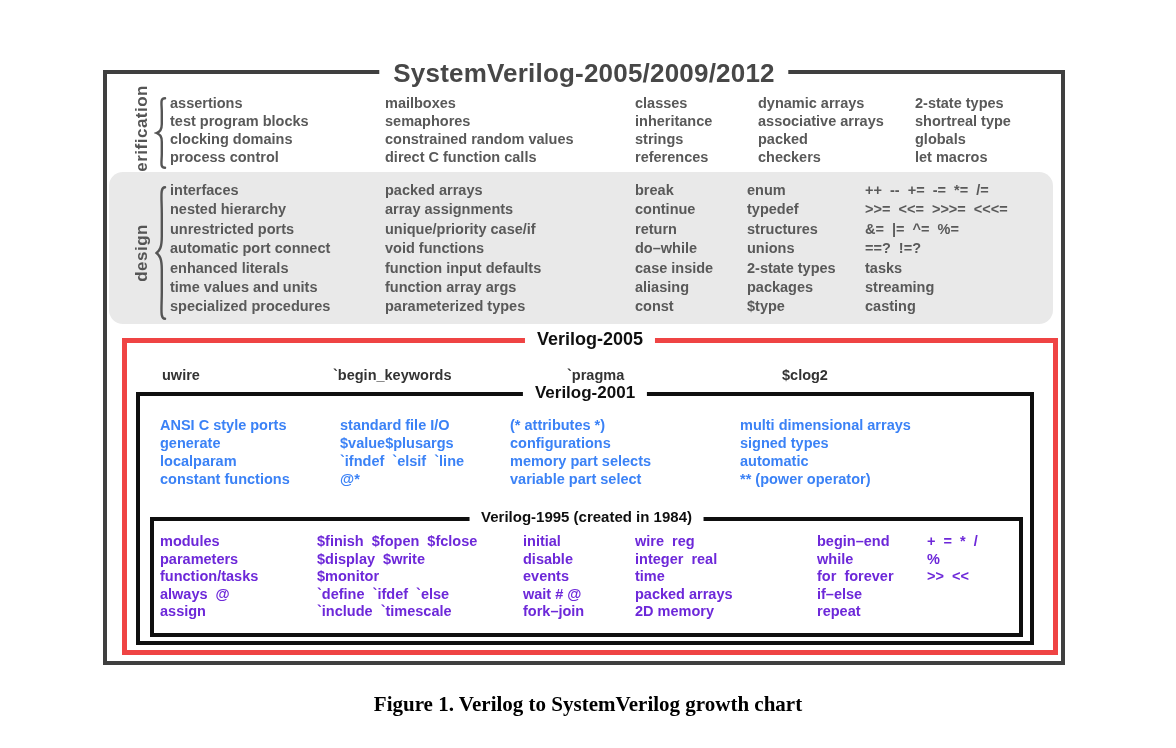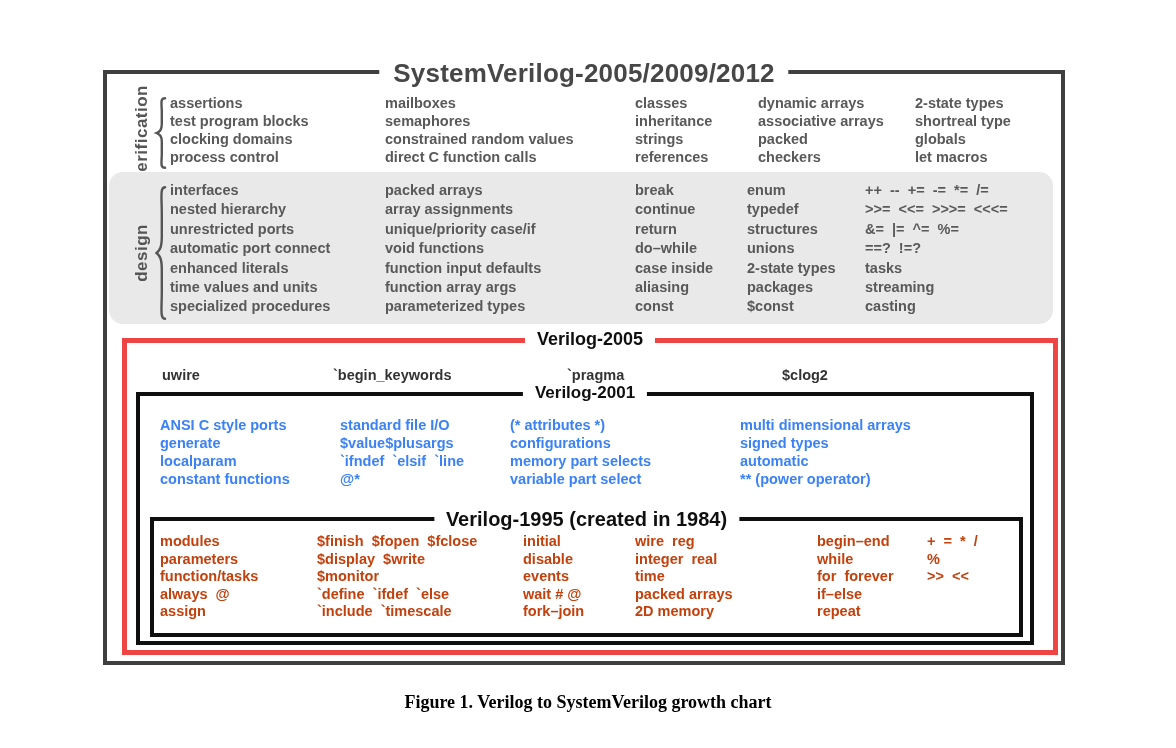--- a/index.html
+++ b/index.html
@@ -56,31 +56,31 @@
 
   .v2001{left:9px;top:49px;width:898px;height:253px;border:4px solid #0f0f0f;}
   .v2001 > .vbox-title{top:-13px;font-size:17px;}
   .v2001-cols{left:0;top:20px;right:0;padding-left:20px;}
   .v2001-cols .item{line-height:18px;color:#3b82f6;}
   .v2001-cols .col:nth-child(1){width:180px}
   .v2001-cols .col:nth-child(2){width:170px}
   .v2001-cols .col:nth-child(3){width:230px}
 
   .v1995{left:10px;top:121px;width:873px;height:120px;border:4px solid #0f0f0f;}
-  .v1995 > .vbox-title{top:-13px;font-size:20px;text-align:center;}
+  .v1995 > .vbox-title{top:-13px;font-size:15px;text-align:center;}
   .v1995-cols{left:0;top:12px;right:0;padding-left:6px;}
-  .v1995-cols .item{line-height:17.5px;color:#c2410c;}
+  .v1995-cols .item{line-height:17.5px;color:#6d28d9;}
   .v1995-cols .col:nth-child(1){width:157px}
   .v1995-cols .col:nth-child(2){width:206px}
   .v1995-cols .col:nth-child(3){width:112px}
   .v1995-cols .col:nth-child(4){width:182px}
   .v1995-cols .col:nth-child(5){width:110px}
 
   .caption{position:absolute;left:0;top:692px;width:100%;text-align:center;
-           font-family:"Liberation Serif",serif;font-weight:bold;font-size:18px;color:#000;}
+           font-family:"Liberation Serif",serif;font-weight:bold;font-size:21px;color:#000;}
 </style>
 </head>
 <body>
 
 <div class="stage">
 
   <div class="sv-outer">
     <div class="sv-title">SystemVerilog-2005/2009/2012</div>
 
     <div class="sec verification-sec">
@@ -159,21 +159,21 @@
             <div class="item">aliasing</div>
             <div class="item">const</div>
           </div>
           <div class="col">
             <div class="item">enum</div>
             <div class="item">typedef</div>
             <div class="item">structures</div>
             <div class="item">unions</div>
             <div class="item">2-state types</div>
             <div class="item">packages</div>
-            <div class="item">$const</div>
+            <div class="item">$type</div>
           </div>
           <div class="col">
             <div class="item">++  --  +=  -=  *=  /=</div>
             <div class="item">&gt;&gt;=  &lt;&lt;=  &gt;&gt;&gt;=  &lt;&lt;&lt;=</div>
             <div class="item">&amp;=  |=  ^=  %=</div>
             <div class="item">==?  !=?</div>
             <div class="item">tasks</div>
             <div class="item">streaming</div>
             <div class="item">casting</div>
           </div>

